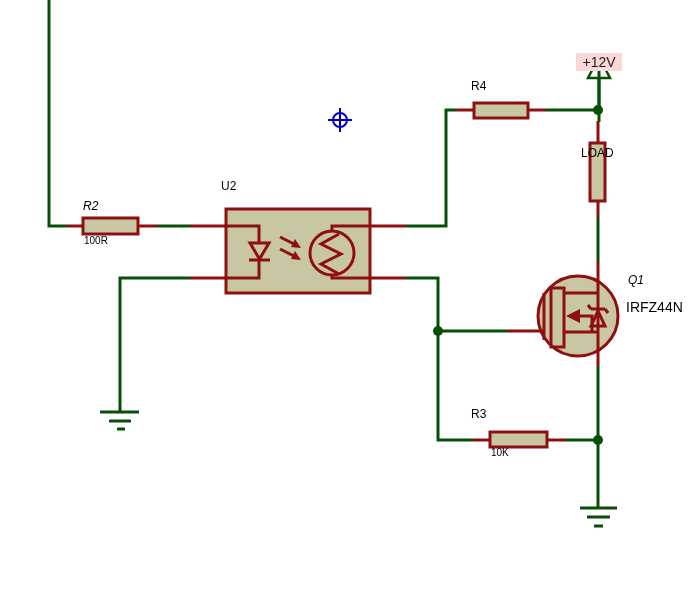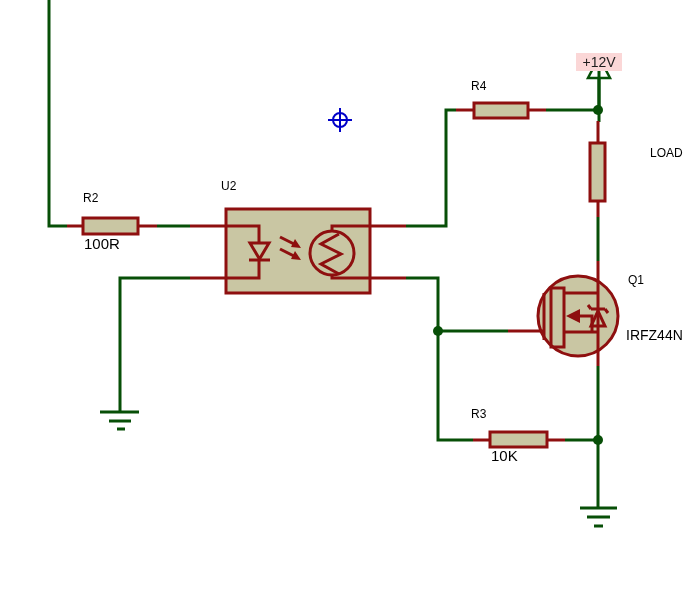--- a/index.html
+++ b/index.html
@@ -25,21 +25,21 @@
   .sym{stroke:var(--component);stroke-width:3;fill:none;}
   .symfill{fill:var(--component);stroke:none;}
   .gnd{stroke:var(--wire);stroke-width:3;fill:none;}
   .dot{fill:var(--wire);stroke:none;}
   .marker{stroke:var(--marker-blue);stroke-width:2;fill:none;}
   .lbl{
     position:absolute;color:var(--text);font-size:12px;line-height:1;
     white-space:nowrap;
   }
   .val{
-    position:absolute;color:var(--text);font-size:15px;line-height:1;
+    position:absolute;color:var(--text);font-size:10px;line-height:1;
     white-space:nowrap;
   }
   .val-sm{
     position:absolute;color:var(--text);font-size:14px;line-height:1;
     white-space:nowrap;
   }
   .powerlbl{
     position:absolute;left:576px;top:29px;width:46px;height:18px;
     background:var(--power-label-bg);color:var(--power-label-text);
     font-size:14px;line-height:18px;text-align:center;white-space:nowrap;margin-top:24px;
@@ -163,30 +163,30 @@
       <path class="gnd" d="M580,508 L617,508 M587,517 L610,517 M594,526 L603,526"></path>
     </g>
 
     <g>
       <circle class="marker" cx="340" cy="120" r="7"></circle>
       <line class="marker" x1="340" y1="108" x2="340" y2="132"></line>
       <line class="marker" x1="328" y1="120" x2="352" y2="120"></line>
     </g>
   </svg>
 
-  <div class="lbl" style="left:83px;top:192px;">R2</div>
+  <div class="lbl" style="left:83px;top:200px;font-style:italic;">R2</div>
   <div class="val" style="left:84px;top:236px;">100R</div>
 
   <div class="lbl" style="left:221px;top:180px;">U2</div>
 
   <div class="lbl" style="left:471px;top:80px;">R4</div>
 
-  <div class="lbl" style="left:650px;top:147px;">LOAD</div>
+  <div class="lbl" style="left:581px;top:147px;">LOAD</div>
 
-  <div class="lbl" style="left:628px;top:274px;">Q1</div>
-  <div class="val-sm" style="left:626px;top:300px;margin-top:28px;">IRFZ44N</div>
+  <div class="lbl" style="left:628px;top:274px;font-style:italic;">Q1</div>
+  <div class="val-sm" style="left:626px;top:300px;">IRFZ44N</div>
 
   <div class="lbl" style="left:471px;top:408px;">R3</div>
   <div class="val" style="left:491px;top:448px;text-align:center;">10K</div>
 
   <div class="powerlbl">+12V</div>
 
 </div>
 
 </body></html>

